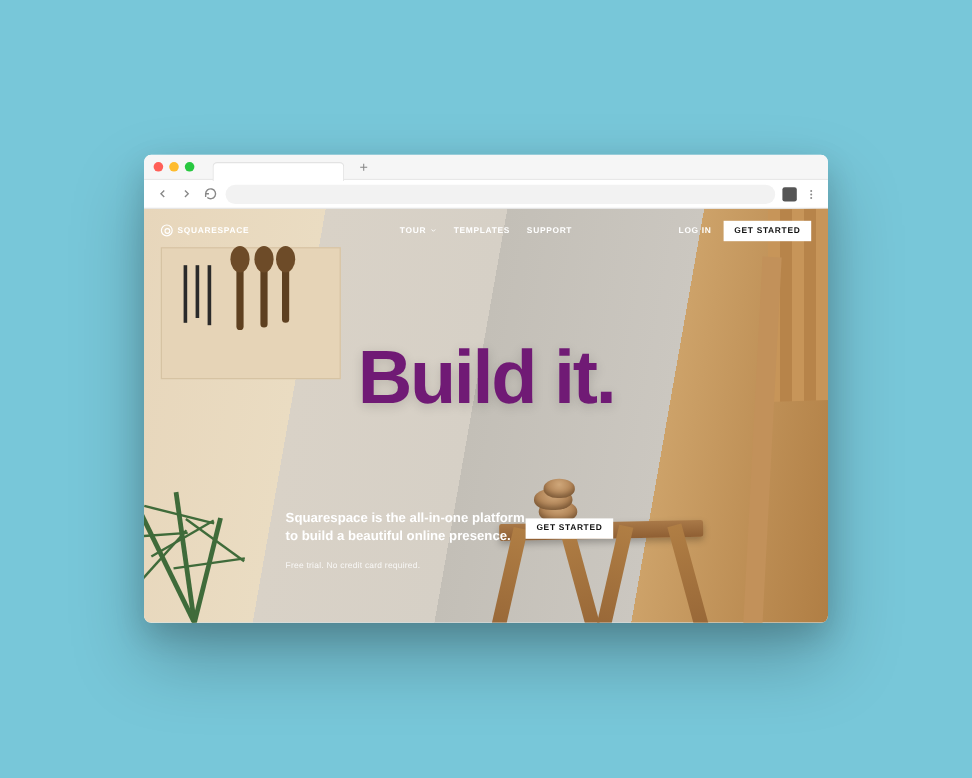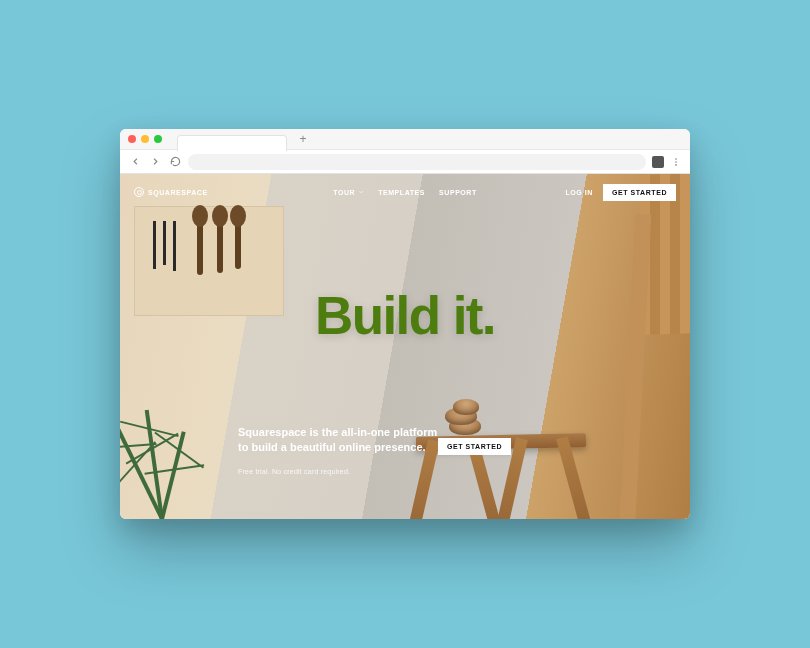--- a/index.html
+++ b/index.html
@@ -249,34 +249,34 @@
     background: #fff; color: #111;
     font-size: 7px; letter-spacing: 0.08em; font-weight: 700;
     padding: 5px 9px;
     cursor: pointer;
   }
   
   .hero-title {
     position: absolute;
     top: 41%; left: 50%;
     transform: translate(-50%, -50%);
-    color: #4d7c0f;
-    font-size: 53px;
+    color: #701a75;
+    font-size: 63px;
     font-weight: 700;
     letter-spacing: -0.03em;
     text-shadow: 0 2px 10px rgba(0,0,0,0.15);
     white-space: nowrap;
   }
   .hero-sub-row {
     position: absolute;
     bottom: 64px;
     left: 118px;
     right: 120px;
     display: flex;
-    align-items: flex-end;
+    align-items: center;
     color: #fff;
   }
   .hero-sub {
     font-size: 11px;
     line-height: 1.35;
     font-weight: 600;
     max-width: 200px;
   }
   .hero-note {
     position: absolute;

